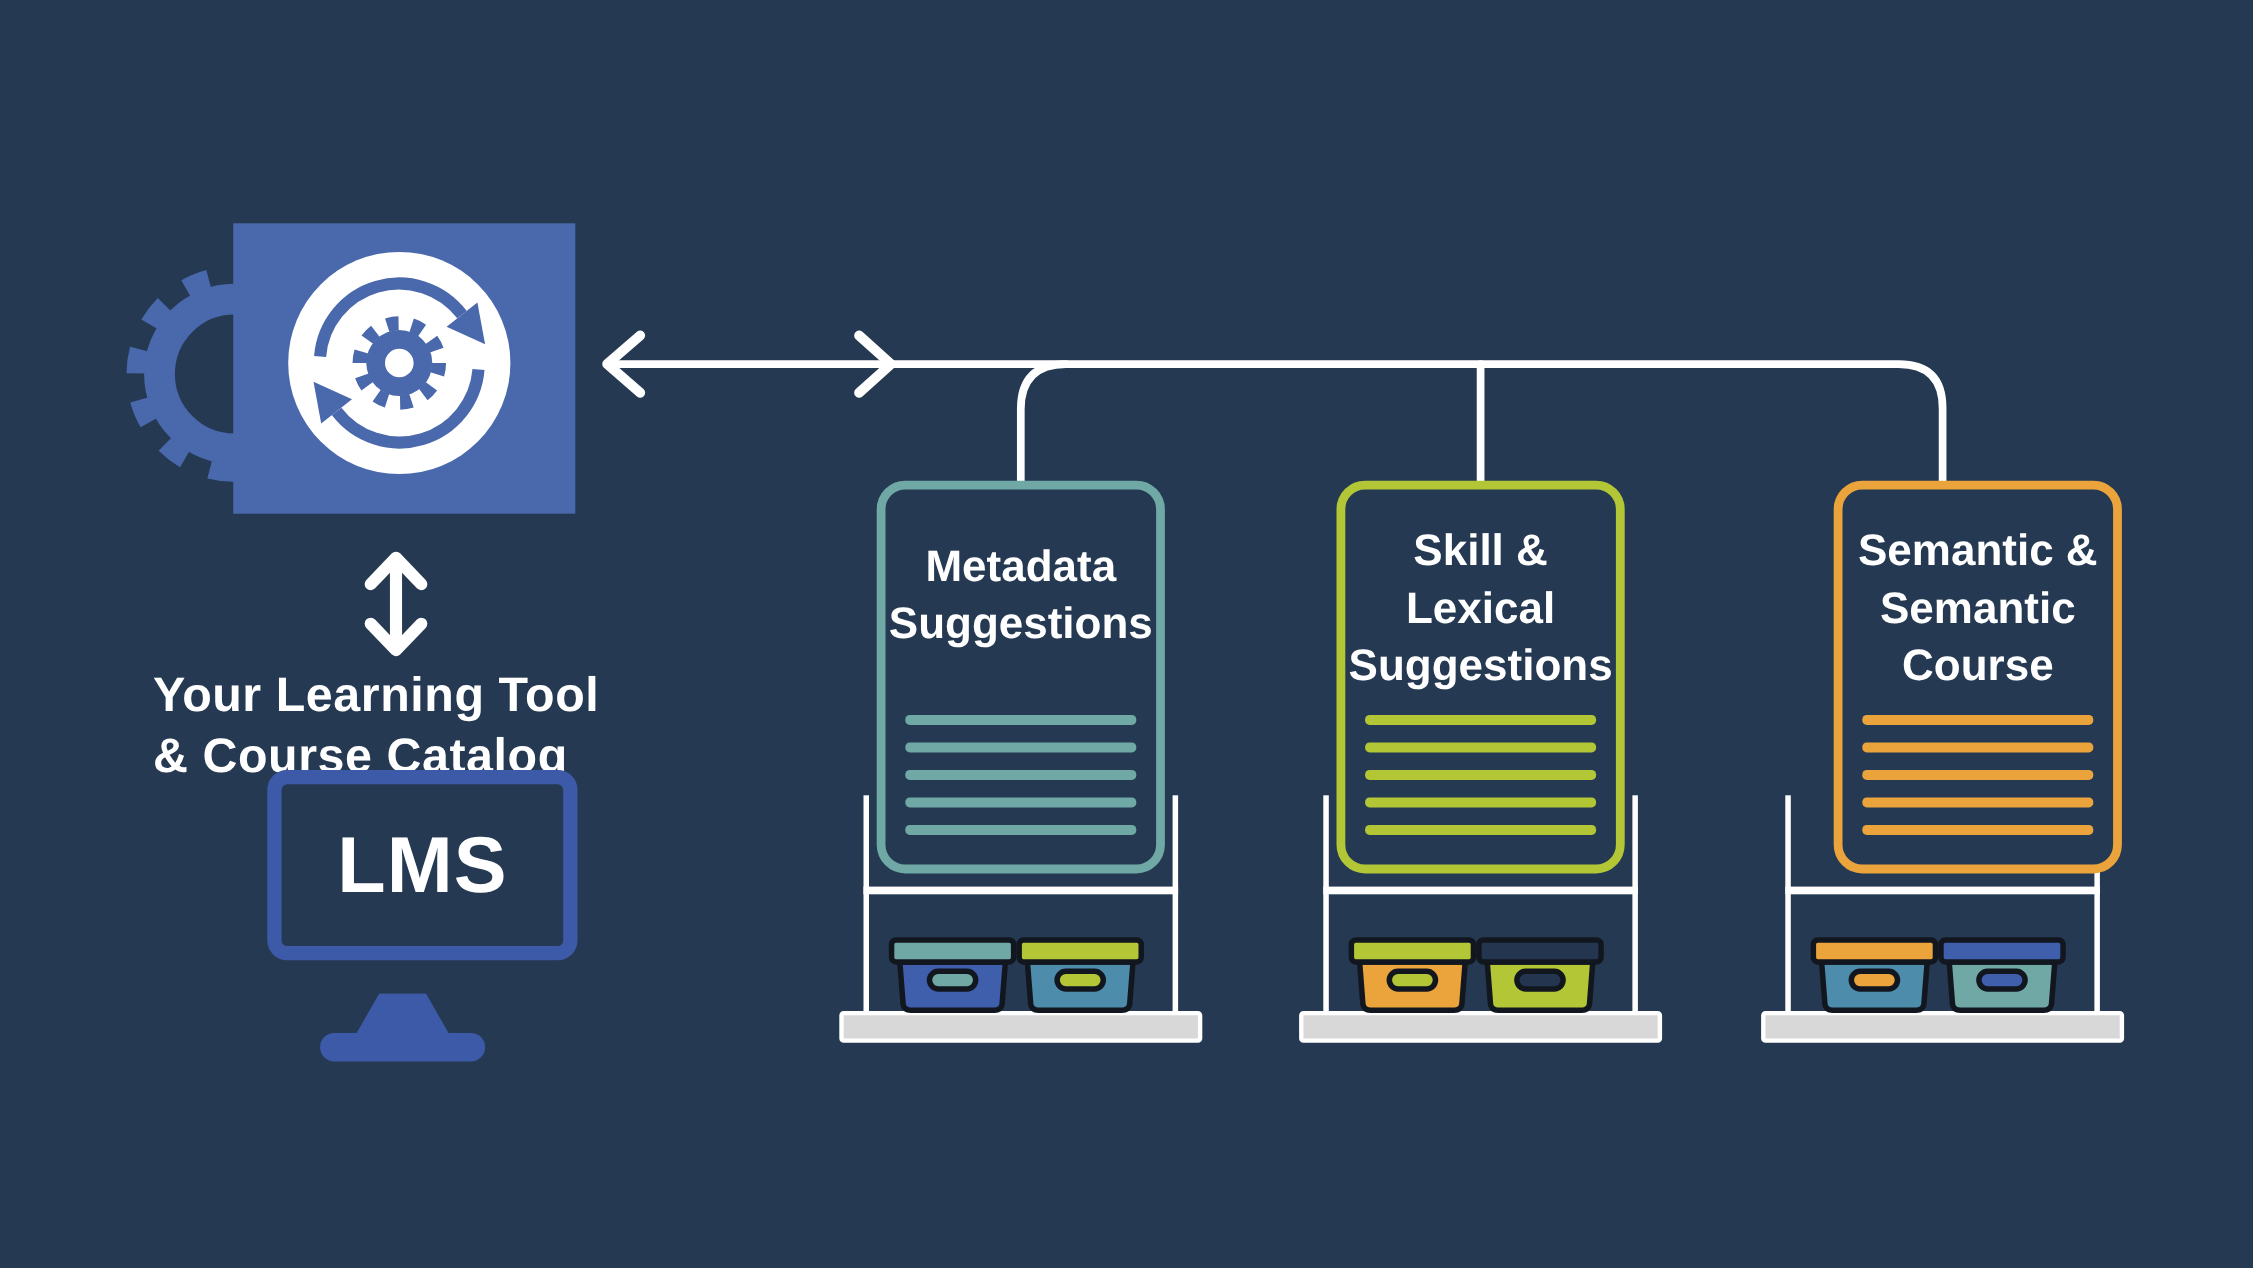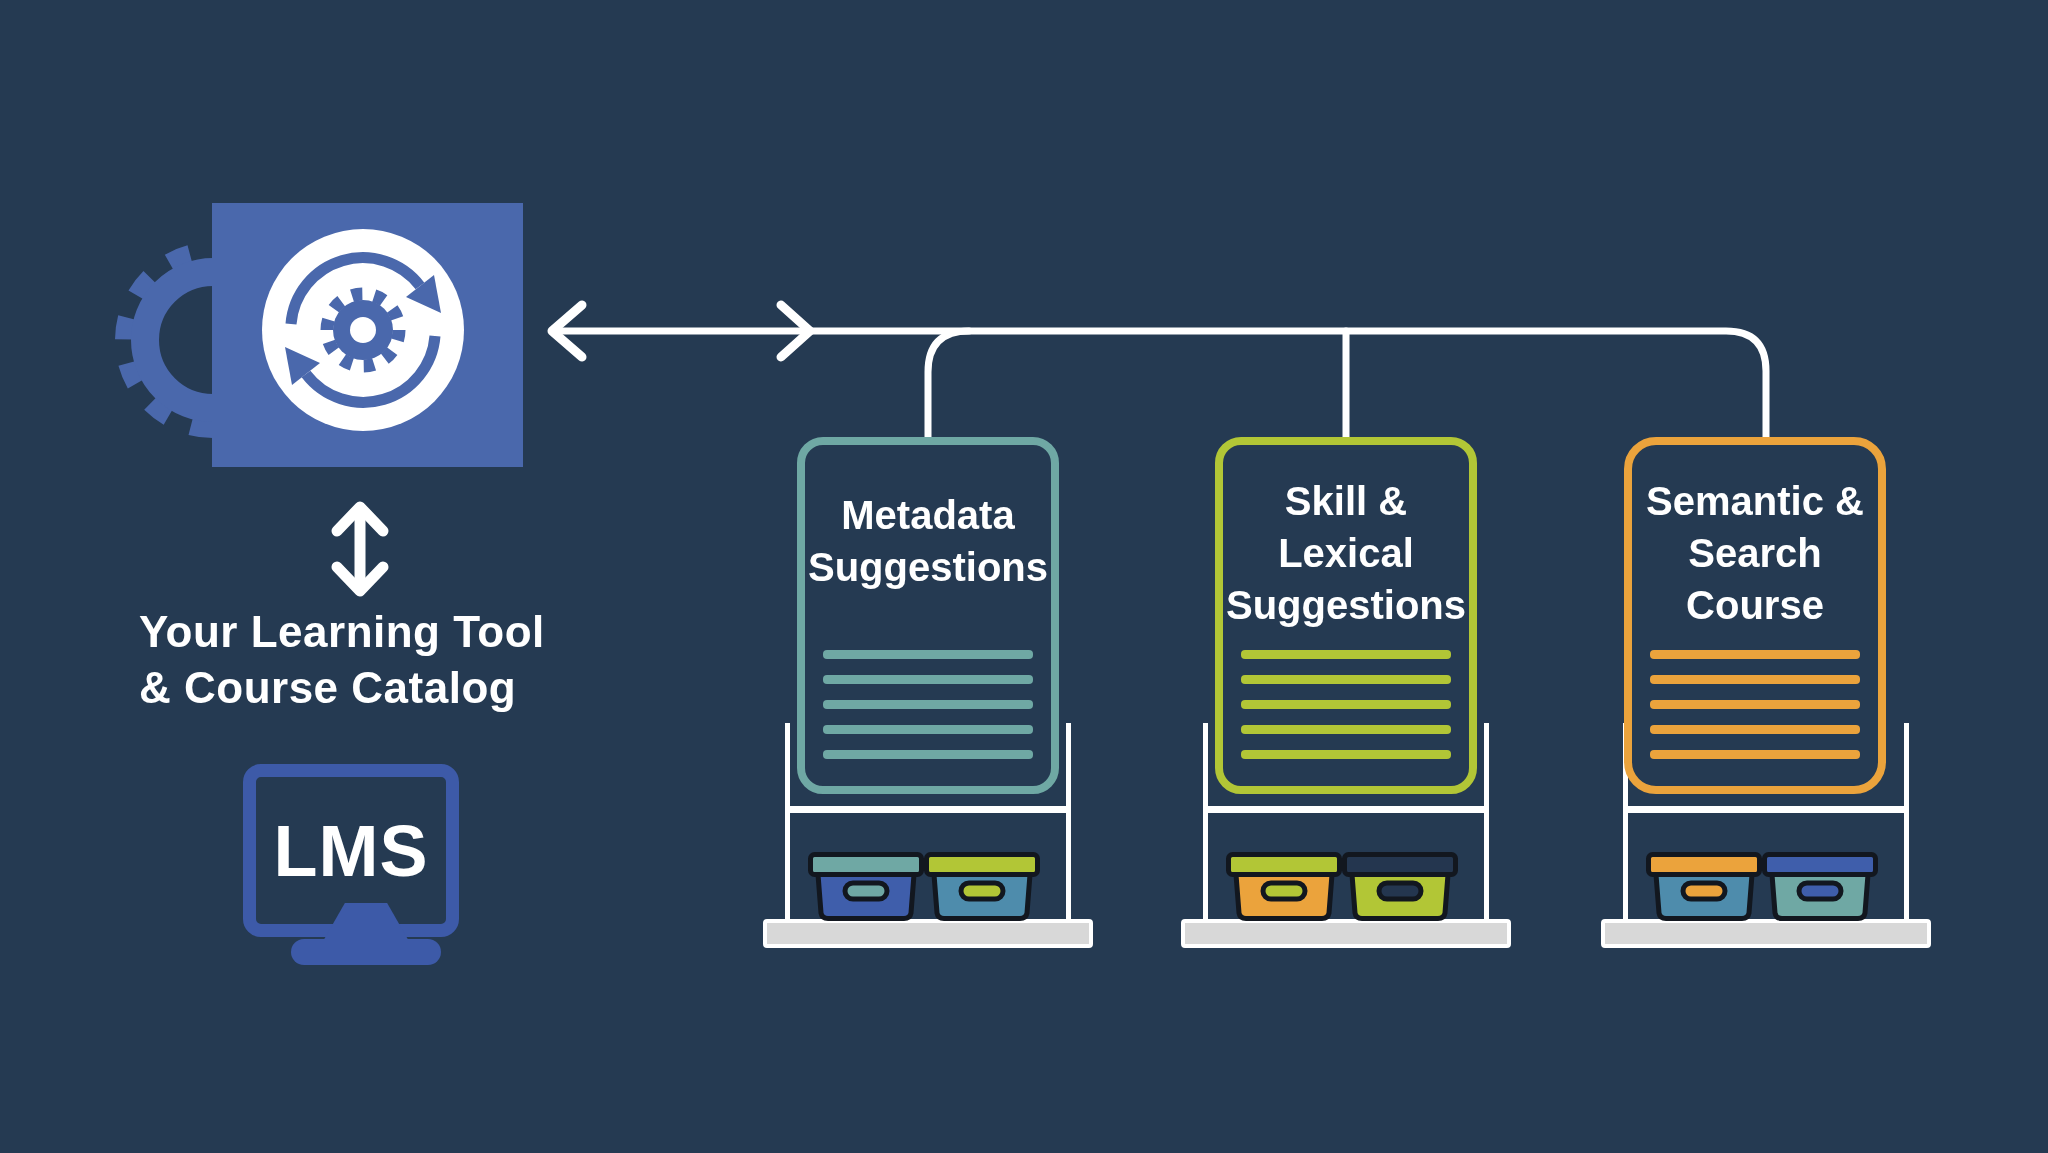--- a/index.html
+++ b/index.html
@@ -18,37 +18,37 @@
   .underlay{position:absolute;left:0;top:0;width:2048px;height:1153px;}
 
   
   .tile{position:absolute;left:212px;top:203px;width:311px;height:264px;background:var(--tile-blue);}
   .tile svg{display:block;width:311px;height:264px;}
   .caption{
     position:absolute;left:139px;top:604px;width:456px;
     color:var(--white);font-weight:700;font-size:44px;line-height:56px;letter-spacing:.5px;
   }
   .monitor{
-    position:absolute;left:243px;top:764px;width:216px;height:173px;box-sizing:border-box;
+    position:absolute;left:243px;top:700px;width:282px;height:173px;box-sizing:border-box;
     border:13px solid var(--monitor-blue);border-radius:18px;
     display:flex;align-items:center;justify-content:center;
   }
   .monitor-label{color:var(--white);font-weight:700;font-size:72px;letter-spacing:1px;}
   .stand{
     position:absolute;left:322px;top:903px;width:88px;height:40px;background:var(--monitor-blue);
     clip-path:polygon(26% 0,74% 0,100% 100%,0 100%);
   }
   .base{position:absolute;left:291px;top:939px;width:150px;height:26px;border-radius:13px;background:var(--monitor-blue);}
 
   
   .card{
     position:absolute;top:437px;width:262px;height:357px;box-sizing:border-box;
     border:8px solid #888;border-radius:26px;background:var(--bg);
   }
-  .card.c0{left:797px;} .card.c1{left:1215px;} .card.c2{left:1624px;border-radius:32px;}
+  .card.c0{left:797px;} .card.c1{left:1215px;} .card.c2{left:1667px;}
   .card-title{
     display:flex;flex-direction:column;align-items:center;
     color:var(--white);font-weight:700;font-size:40px;line-height:52px;text-align:center;
   }
   .card.c0 .card-title{padding-top:44px;}
   .card.c1 .card-title,.card.c2 .card-title{padding-top:30px;}
   .rules{position:absolute;left:18px;right:18px;top:205px;}
   .rule{height:9px;border-radius:4px;margin-bottom:16px;background:#888;}
 </style>
 </head>
@@ -180,21 +180,21 @@
       <div class="rule" style="background: rgb(178, 198, 54);"></div>
       <div class="rule" style="background: rgb(178, 198, 54);"></div>
       <div class="rule" style="background: rgb(178, 198, 54);"></div>
       <div class="rule" style="background: rgb(178, 198, 54);"></div>
     </div>
   </div>
 
   <div class="card c2" style="border-color: rgb(235, 163, 60);">
     <div class="card-title">
       <span>Semantic &amp;</span>
-      <span>Search</span>
+      <span>Semantic</span>
       <span>Course</span>
     </div>
     <div class="rules">
       <div class="rule" style="background: rgb(235, 163, 60);"></div>
       <div class="rule" style="background: rgb(235, 163, 60);"></div>
       <div class="rule" style="background: rgb(235, 163, 60);"></div>
       <div class="rule" style="background: rgb(235, 163, 60);"></div>
       <div class="rule" style="background: rgb(235, 163, 60);"></div>
     </div>
   </div>

